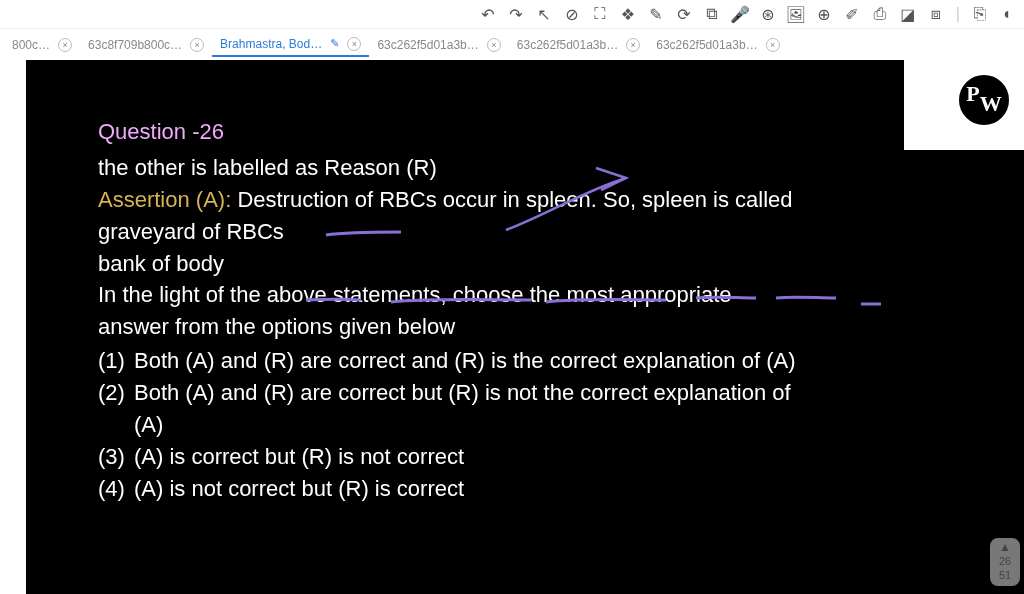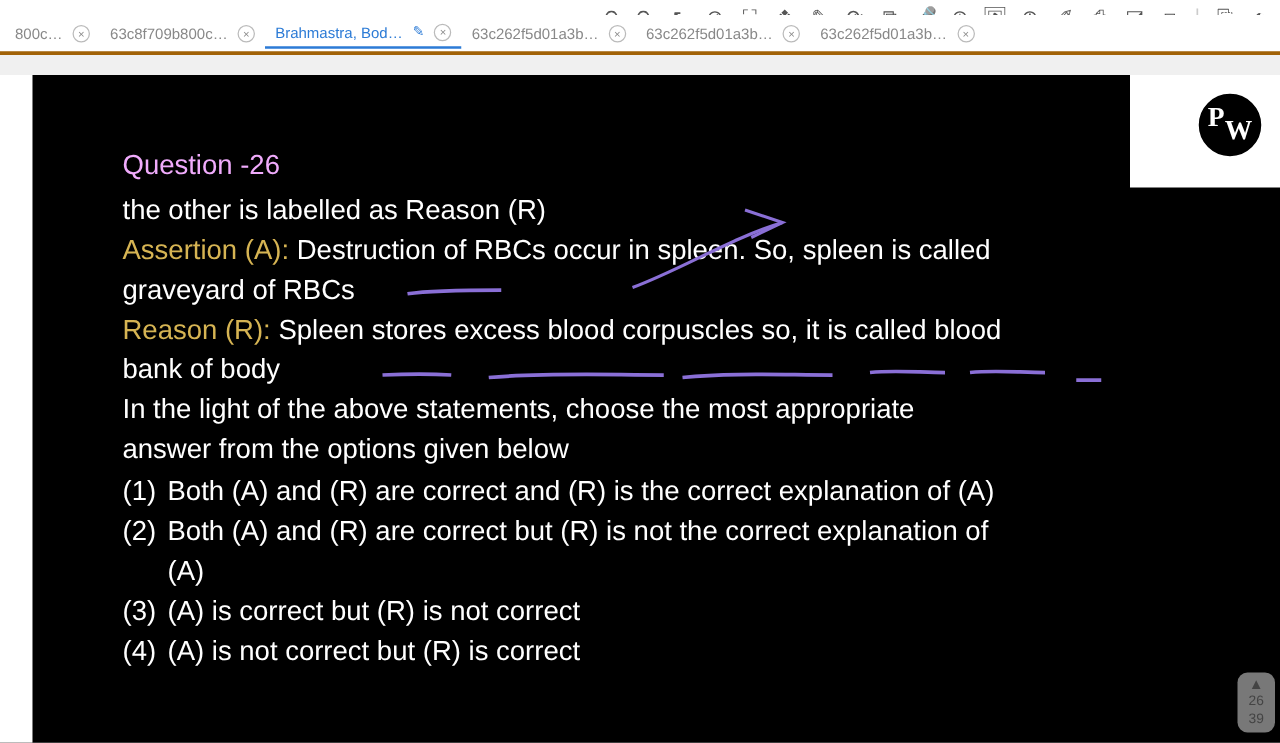--- a/index.html
+++ b/index.html
@@ -21,27 +21,27 @@
     justify-content: flex-end;
     padding: 0 6px;
     gap: 8px;
     color: #555;
     font-size: 16px;
   }
   .toolbar .icon { width: 20px; text-align: center; cursor: pointer; }
   .toolbar .sep { color: #ccc; padding: 0 2px; }
   .tabstrip {
     position: absolute;
-    top: 12px; left: 0; right: 0;
+    top: 29px; left: 0; right: 0;
     height: 32px;
     background: #fff;
     display: flex;
     align-items: center;
     padding: 0 4px;
-    border-bottom: 3px solid #a16207;
+    border-bottom: 1px solid #a16207;
     color: #888;
     font-size: 12px;
     overflow: hidden;
   }
   .tab {
     display: flex;
     align-items: center;
     gap: 8px;
     padding: 4px 8px;
     white-space: nowrap;
@@ -176,23 +176,20 @@
 
 <div class="left-edge"></div>
 
 <div class="content">
   <div class="qtitle">Question -26</div>
   <div>the other is labelled as Reason (R)</div>
   <div>
     <span class="assertion-label">Assertion (A):</span><span> Destruction of RBCs occur in spleen. So, spleen is called</span>
   </div>
   <div>graveyard of RBCs</div>
-  <div>
-    <span class="reason-label">Reason (R):</span><span> Spleen stores excess blood corpuscles so, it is called blood</span>
-  </div>
   <div>bank of body</div>
   <div>In the light of the above statements, choose the most appropriate</div>
   <div>answer from the options given below</div>
   <div class="opt-list" id="optlist">
       <div class="opt">
         <div class="num">(1)</div>
         <div class="txt">Both (A) and (R) are correct and (R) is the correct explanation of (A)</div>
       </div>
       <div class="opt">
         <div class="num">(2)</div>
@@ -229,14 +226,14 @@
   <div class="badge-bg"></div>
   <div class="pw-logo">
     <span class="p">P</span>
       <span class="w">W</span>
   </div>
 </div>
 
 <div class="scroll-widget">
   <div class="arrow">▲</div>
   <div class="num1">26</div>
-  <div class="num2">39</div>
+  <div class="num2">51</div>
 </div>
 
 </body></html>

